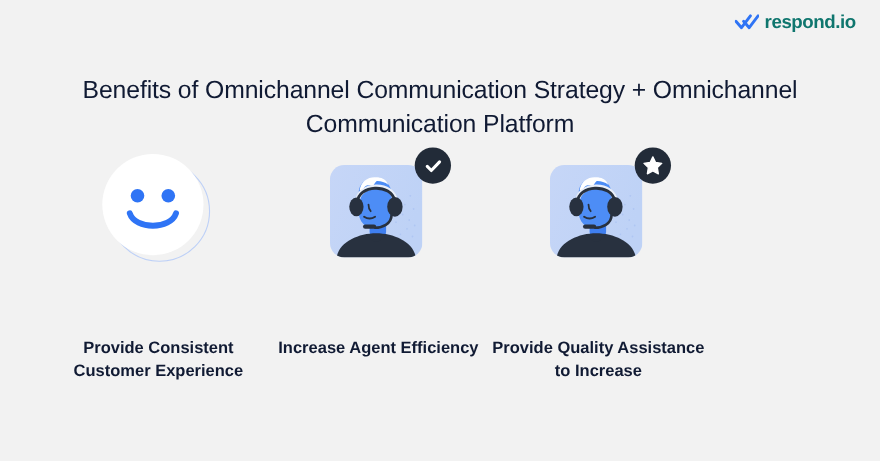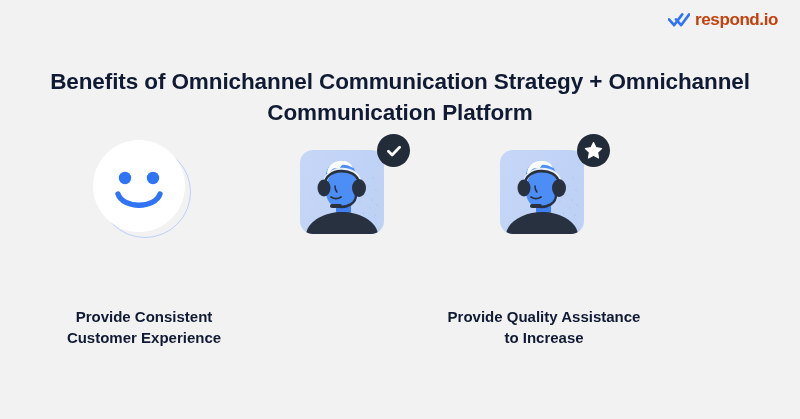--- a/index.html
+++ b/index.html
@@ -21,35 +21,35 @@
     top: 11px;
     right: 22px;
     display: flex;
     align-items: center;
     gap: 5px;
   }
   .brand-mark { display: block; }
   .brand-name {
     font-size: 17px;
     font-weight: bold;
-    color: #c2410c;
+    color: #0f766e;
     letter-spacing: -0.4px;
     line-height: 1;
   }
 
   
   .headline {
     position: absolute;
     top: 52px;
     left: 50%;
     transform: translateX(-50%);
     width: 730px;
     text-align: center;
     font-size: 22.5px;
-    font-weight: bold;
+    font-weight: normal;
     line-height: 1.36;
     color: #101a33;
     letter-spacing: -0.1px;
   }
 
   
   .cards {
     position: absolute;
     top: 140px;
     left: 0;
@@ -207,20 +207,21 @@
           <path d="M35 36 C35 39, 36 41, 37 42" stroke="#28313f" stroke-width="1.6" fill="none" stroke-linecap="round"></path>
           <path d="M31 47 C34 49, 38 49, 41 47" stroke="#28313f" stroke-width="1.8" fill="none" stroke-linecap="round"></path>
         </g>
       </svg>
       <div class="badge">
         <svg width="18" height="18" viewBox="0 0 18 18" fill="none">
           <path d="M3.4 9.3 L7.1 13 L14.6 5.2" stroke="#ffffff" stroke-width="2.8" stroke-linecap="round" stroke-linejoin="round"></path>
         </svg>
       </div>
     </div>
+    <div class="card-caption">Increase Agent Efficiency</div>
   </div>
 
   <div class="card">
     <div class="card-art">
       <svg class="agent-tile" width="84" height="84" viewBox="0 0 84 84">
         <defs>
           <clipPath id="tileClip3">
             <rect x="0" y="0" width="84" height="84" rx="13" ry="13"></rect>
           </clipPath>
           <linearGradient id="tileGrad3" x1="0" y1="0" x2="1" y2="0.4">

